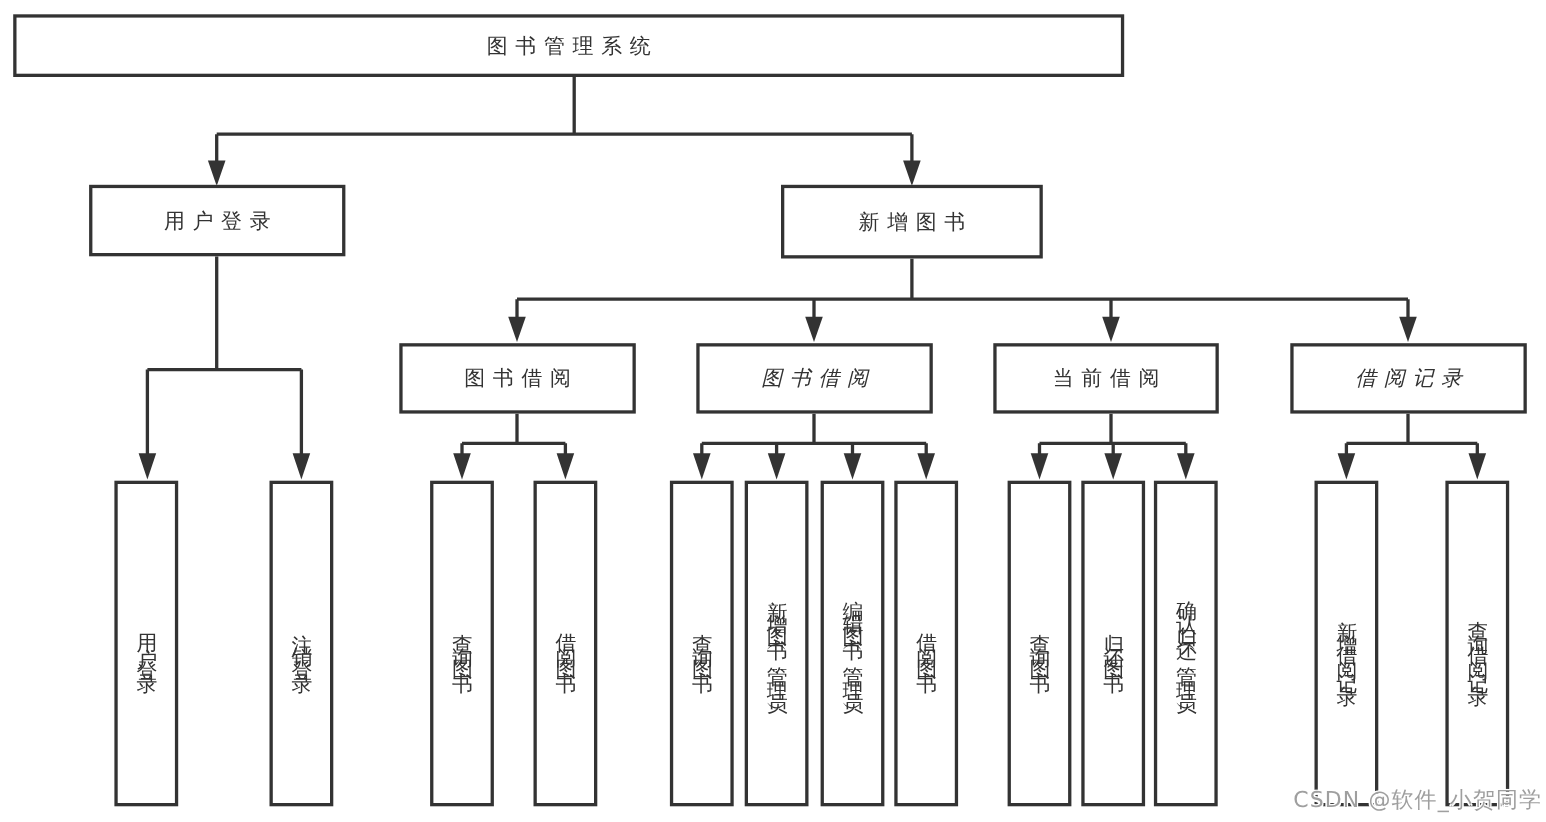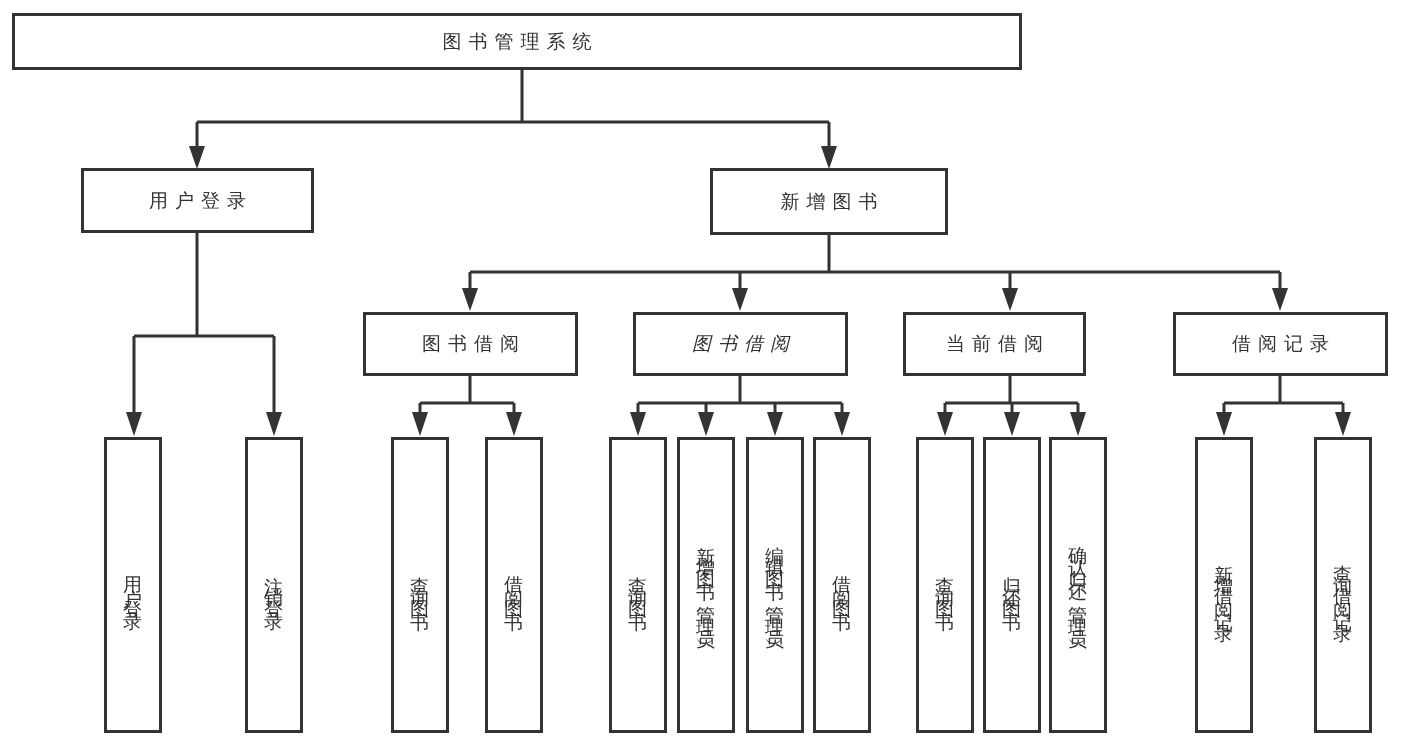--- a/index.html
+++ b/index.html
@@ -50,22 +50,22 @@
     letter-spacing:12px;
     white-space:nowrap;
     color:var(--text);
   }
   
   .n-root          {left:12px;  top:13px;  width:1010px; height:57px;}
   .n-user-login    {left:81px;  top:168px; width:233px;  height:65px;}
   .n-book-mgmt     {left:710px; top:168px; width:238px;  height:67px;}
   .n-new-book-rec  {left:363px; top:312px; width:215px;  height:64px;}
   .n-book-borrow   {left:633px; top:312px; width:215px;  height:64px;font-style:italic;}
-  .n-current-borrow{left:903px; top:312px; width:183px;  height:64px;}
-  .n-borrow-record {left:1173px;top:312px; width:215px;  height:64px;}
+  .n-current-borrow{left:903px; top:312px; width:205px;  height:64px;}
+  .n-borrow-record {left:1173px;top:312px; width:215px;  height:64px;font-style:italic;}
   .leaf{top:437px;width:58px;height:296px;}
   .lf-1 {left:104px;}  .lf-2 {left:245px;}
   .lf-3 {left:391px;}  .lf-4 {left:485px;}
   .lf-5 {left:609px;}  .lf-6 {left:677px;}
   .lf-7 {left:746px;}  .lf-8 {left:813px;}
   .lf-9 {left:916px;}  .lf-10{left:983px;}
   .lf-11{left:1049px;} .lf-12{left:1195px;}
   .lf-13{left:1314px;}
   .watermark{
     position:absolute;
@@ -184,13 +184,14 @@
   <div class="node leaf lf-11">
     <span class="vlabel">确认归还（管理员）</span>
   </div>
   <div class="node leaf lf-12">
     <span class="vlabel">新增借阅记录</span>
   </div>
   <div class="node leaf lf-13">
     <span class="vlabel">查询借阅记录</span>
   </div>
 
+  <div class="watermark">CSDN @软件_小贺同学</div>
 </div>
 
 </body></html>

